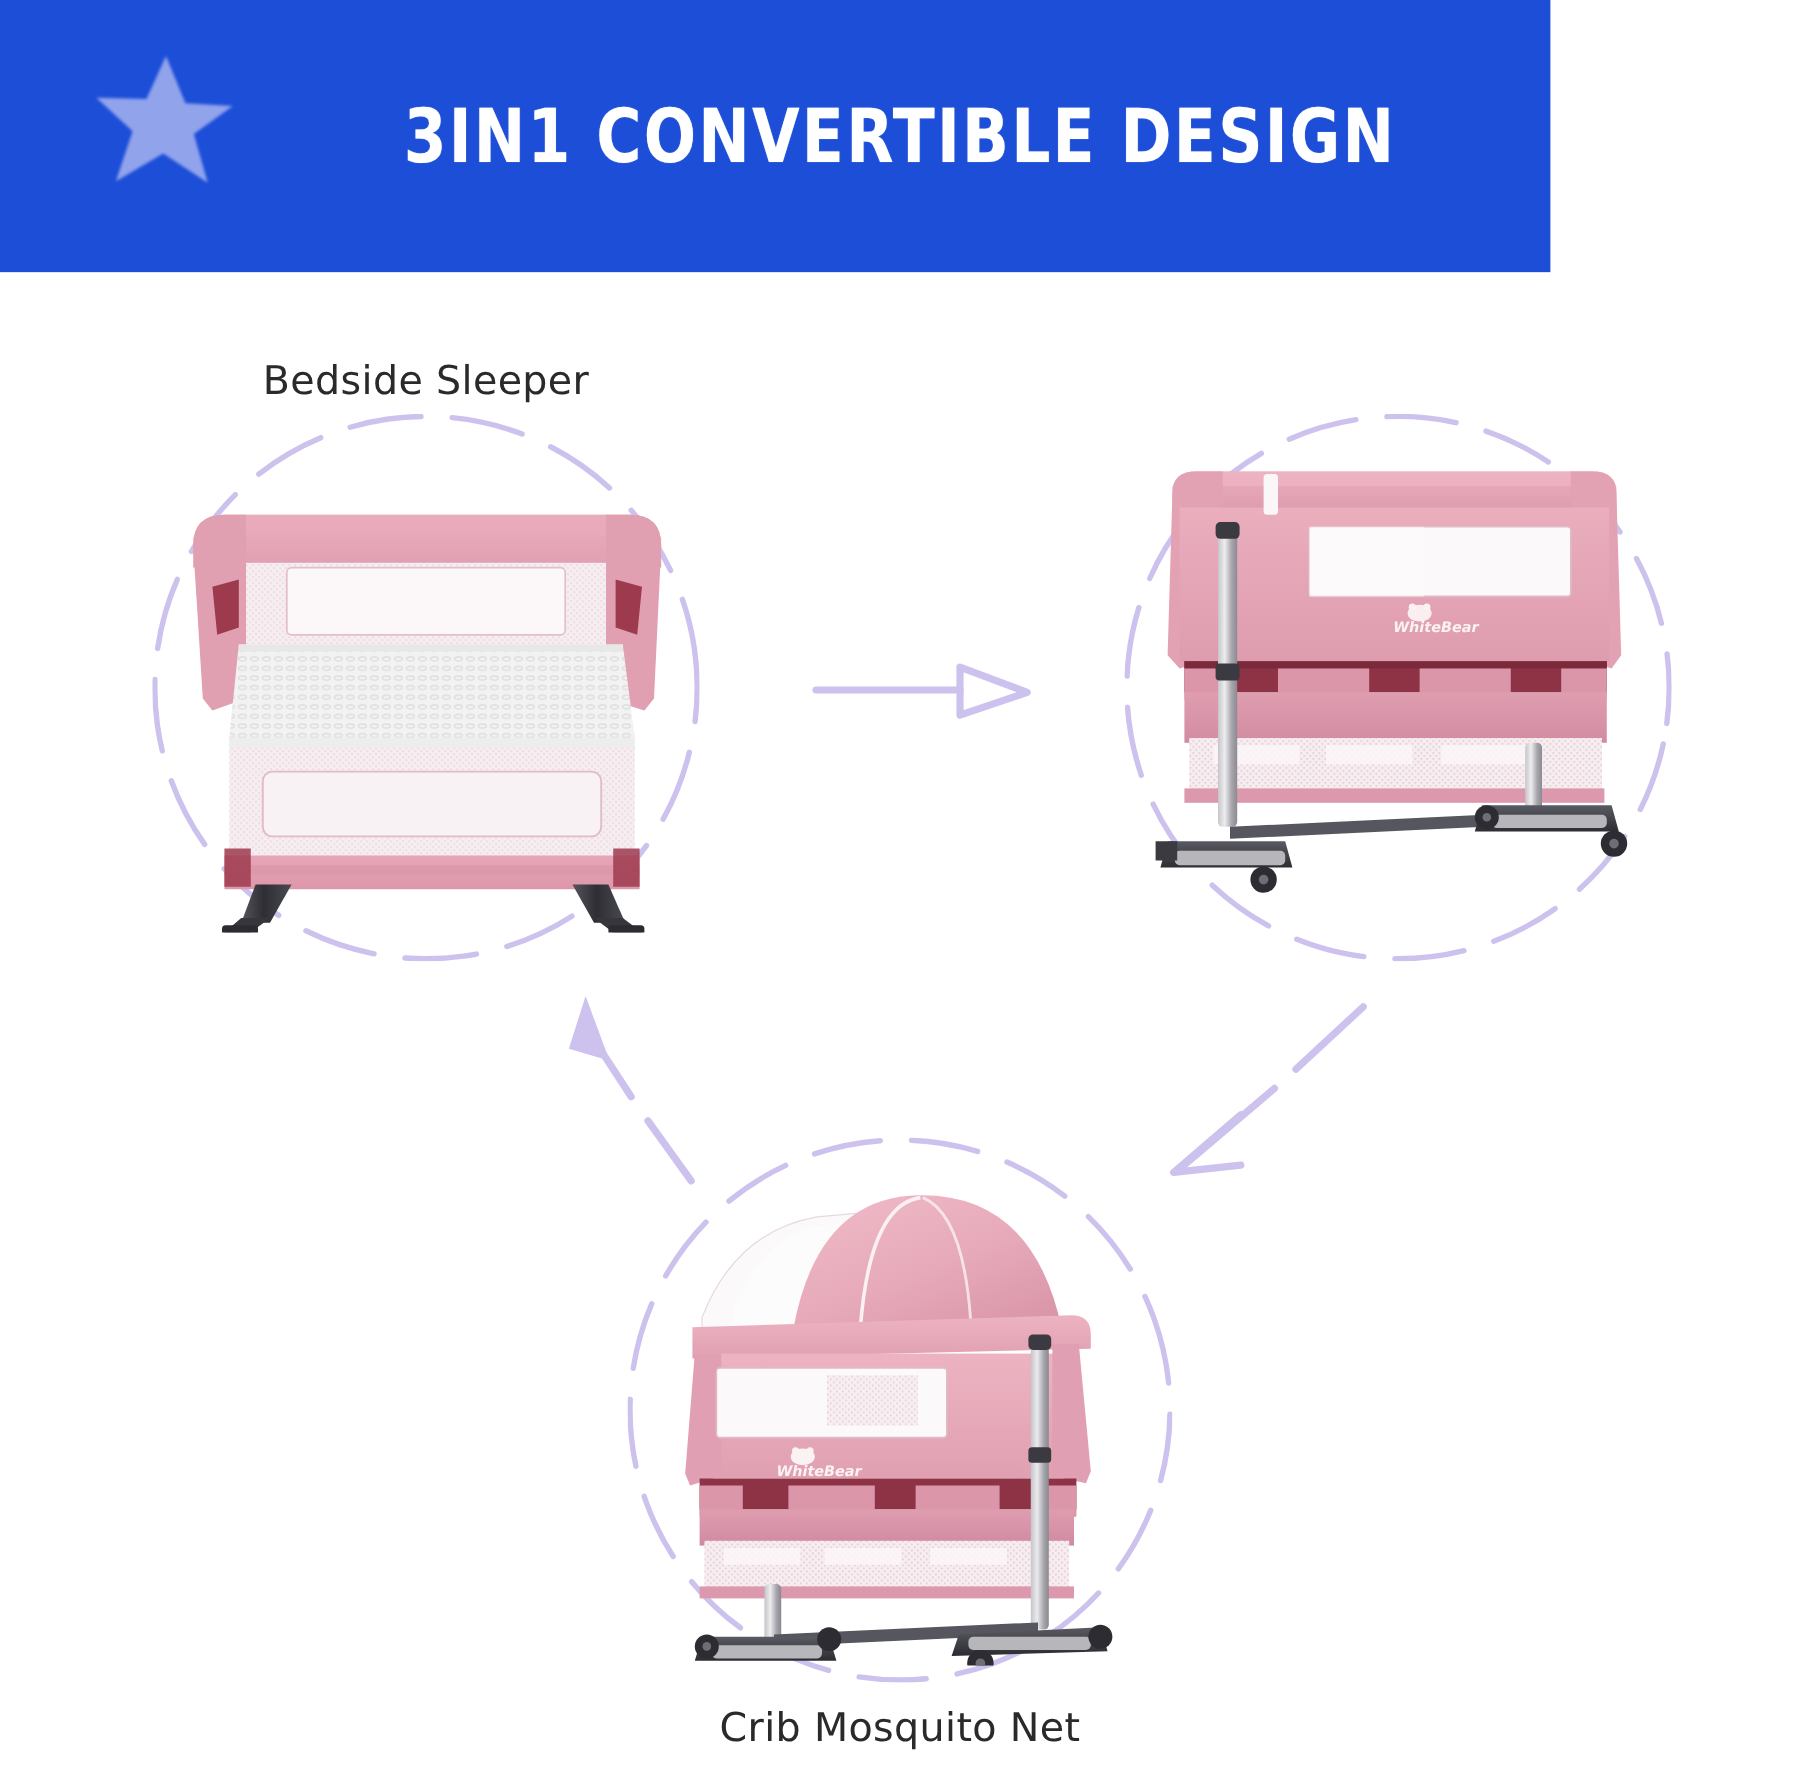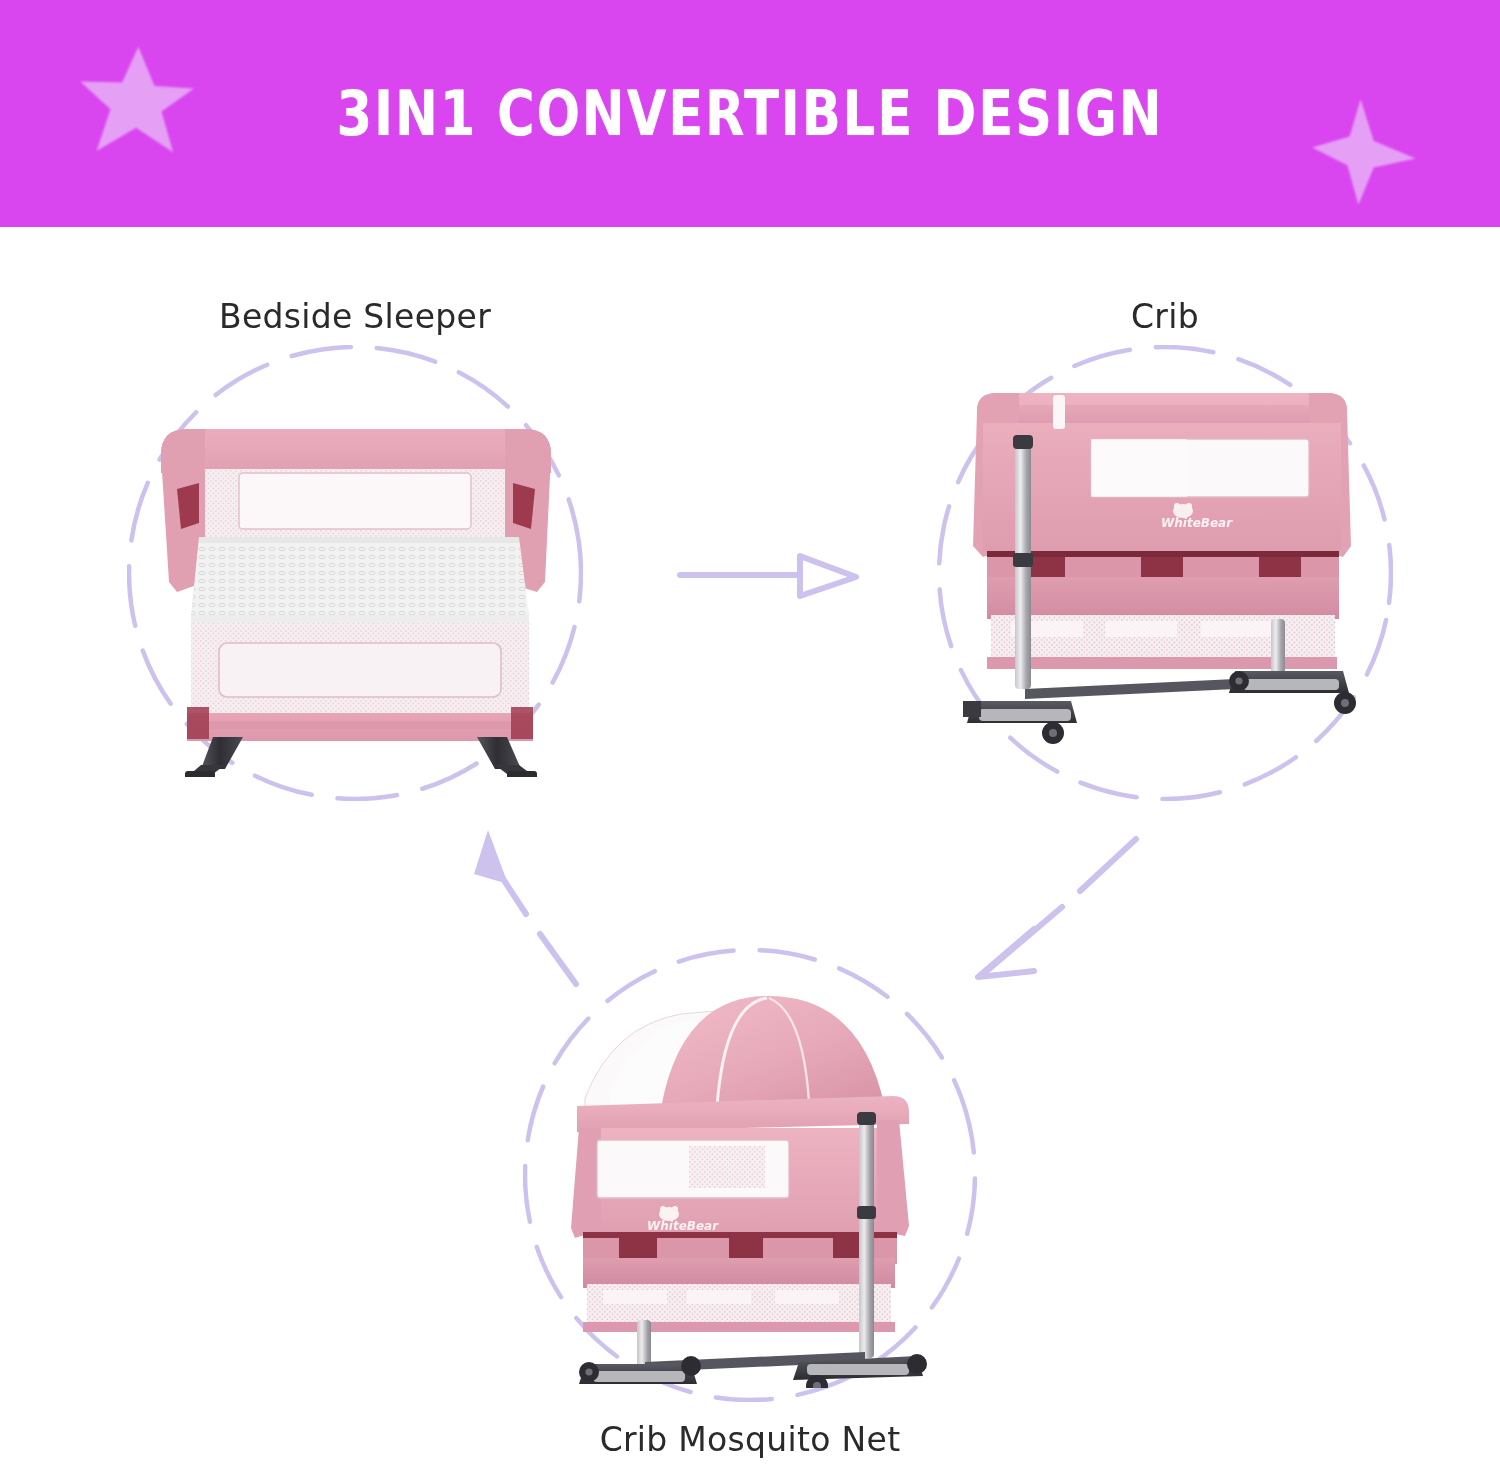--- a/index.html
+++ b/index.html
@@ -1,22 +1,22 @@
 <!DOCTYPE html>
 <html><head>
 <meta charset="utf-8">
 <title>3in1 Convertible Design</title>
 <style>
   html,body{margin:0;padding:0;background:#ffffff;}
   body{width:1500px;height:1484px;position:relative;overflow:hidden;
        font-family:"Liberation Sans","DejaVu Sans",sans-serif;}
 
   
-  .banner{position:absolute;left:0;top:0;width:1500px;height:227px;
-          background:#d946ef;overflow:hidden;}
+  .banner{position:absolute;left:0;top:0;width:1292px;height:227px;
+          background:#1d4ed8;overflow:hidden;}
   .banner-title{position:absolute;left:0;top:0;width:1500px;height:227px;
           display:flex;align-items:center;justify-content:center;
           color:#ffffff;font-size:62px;font-weight:bold;letter-spacing:2px;
           font-family:"DejaVu Sans Condensed","Liberation Sans",sans-serif;
           transform:scaleX(0.92);white-space:nowrap;
           text-shadow:0 0 1px rgba(255,255,255,.5);}
   .star{position:absolute;opacity:.55;}
   .star svg{display:block;filter:blur(1.2px);}
 
   
@@ -118,21 +118,20 @@
         <path d="M54 388 L78 388 L62 400 L40 400 Z" fill="#36363C"></path>
         <rect x="38" y="394" width="30" height="8" rx="3" fill="#2B2B30"></rect>
         <path d="M330 360 L360 360 L374 392 L348 392 Z" fill="url(#mtl1)"></path>
         <path d="M348 388 L372 388 L388 400 L364 400 Z" fill="#36363C"></path>
         <rect x="360" y="394" width="30" height="8" rx="3" fill="#2B2B30"></rect>
       </g>
     </svg>
   </div>
 
   <div class="node" style="left:937px;top:118px;width:456px;height:456px;">
-    <div class="node-label" style="top:-48px;">Crib</div>
 
     <svg class="dash-circle" width="456" height="456" viewBox="0 0 456 456">
       <circle cx="228" cy="228" r="226" fill="none" stroke="#CDC2EE" stroke-width="4.5" stroke-linecap="round" stroke-dasharray="58 26" transform="rotate(12 228 228)"></circle>
     </svg>
 
     <svg class="prod" width="420" height="410" viewBox="0 0 420 410" style="left:16px;top:26px;">
       <defs>
         <linearGradient id="pk2" x1="0" y1="0" x2="0" y2="1">
           <stop offset="0%" stop-color="#EAAEBD"></stop>
             <stop offset="100%" stop-color="#DE9CAF"></stop>

